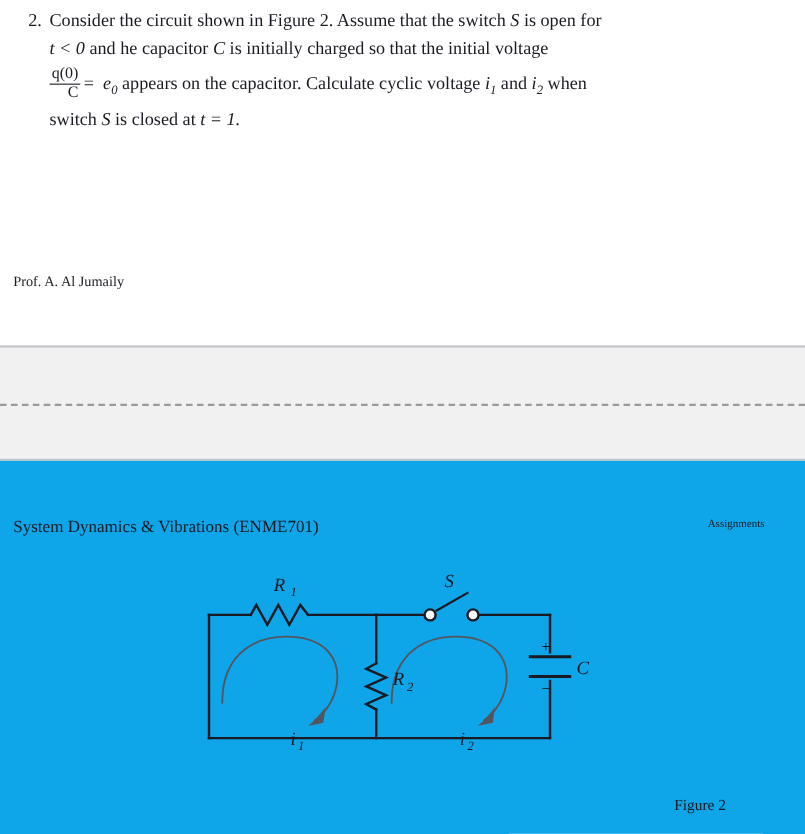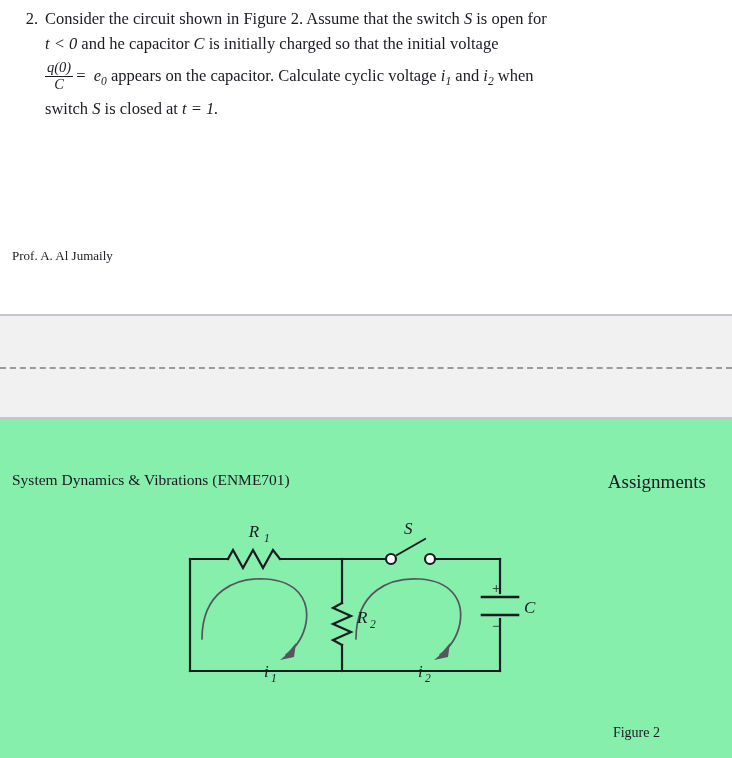--- a/index.html
+++ b/index.html
@@ -51,22 +51,21 @@
   .sub {
     font-size: 0.7em;
     vertical-align: sub;
     font-style: italic;
   }
 
   
   .frac {
     display: inline-block;
     vertical-align: middle;
-    text-align: center;
-    font-style: italic;
+    text-align: right;
     line-height: 1.08;
     position: relative;
     top: -1px;
     margin-right: 3px;
   }
   .frac .num {
     display: block;
     font-size: 14.5px;
     padding: 0 2px;
   }
@@ -107,42 +106,42 @@
     border-top: 2px dashed #9a9a9a;
   }
 
   
   .page-bottom {
     position: absolute;
     left: 0;
     top: 419px;
     width: 732px;
     height: 339px;
-    background: #86efac;
+    background: #0ea5e9;
   }
 
   .running-head {
     position: absolute;
     left: 0;
     top: 52px;
     width: 732px;
     height: 20px;
   }
   .run-left {
     position: absolute;
     left: 12px;
     top: 0;
     font-size: 15.5px;
     white-space: nowrap;
   }
   .run-right {
     position: absolute;
-    right: 26px;
+    right: 37px;
     top: 0;
-    font-size: 19px;
+    font-size: 10px;
     white-space: nowrap;
   }
 
   .figure-wrap {
     position: absolute;
     left: 176px;
     top: 100px;
     width: 360px;
     height: 200px;
   }

